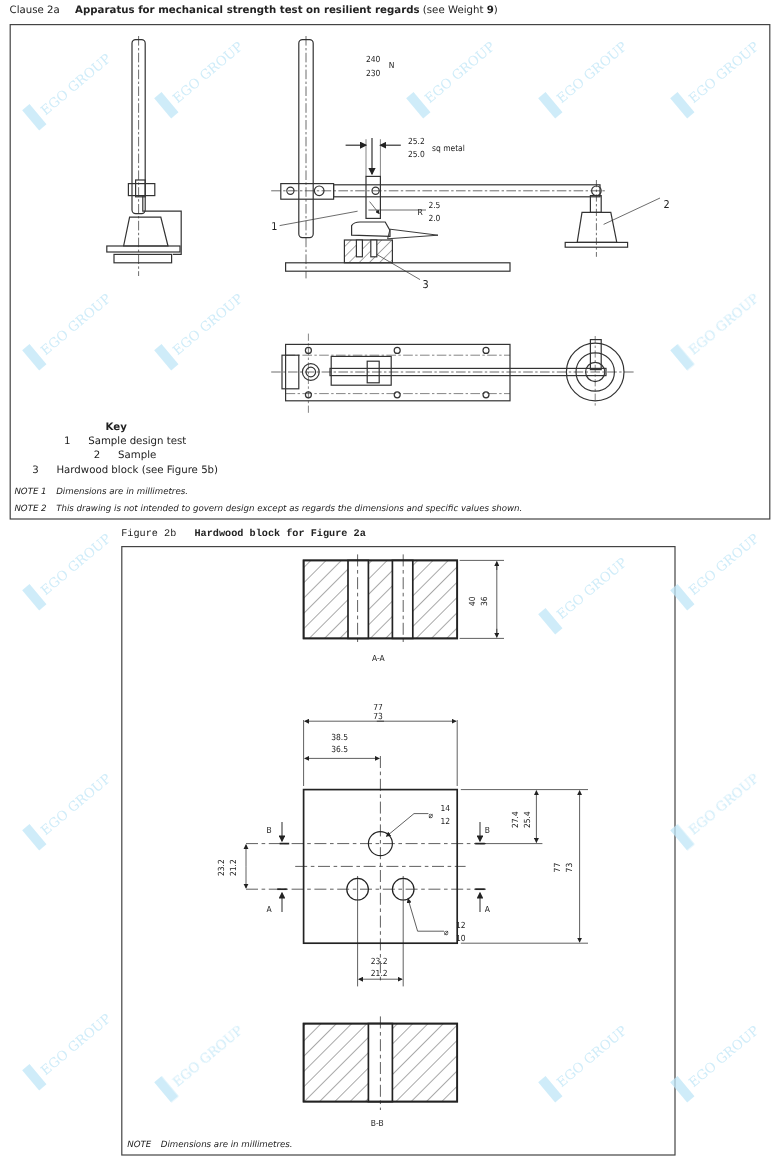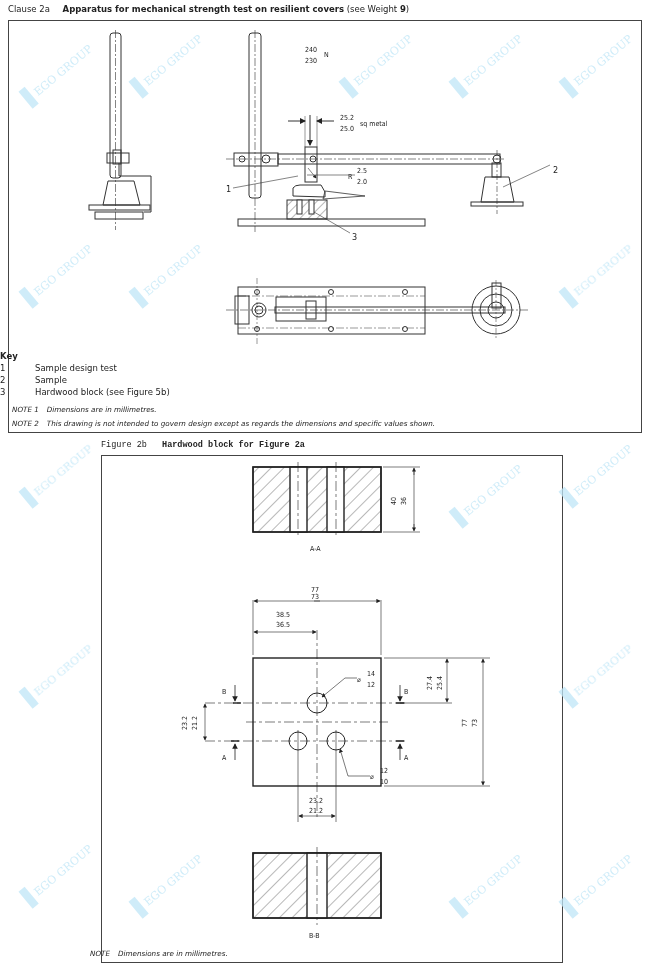--- a/index.html
+++ b/index.html
@@ -15,21 +15,21 @@
   .key .row .n{width:35px;}
   .note{position:absolute;font-size:7.2px;font-style:italic;white-space:nowrap;}
   .note .lbl{display:inline-block;margin-right:8px;}
   .dimt{font-family:"DejaVu Sans Condensed","DejaVu Sans",sans-serif;font-size:7px;fill:#222;}
 </style>
 </head>
 <body>
 
 <div class="cap" style="left:8px;top:4px;">
   <span class="num">Clause 2a</span>
-  <span class="ttl">Apparatus for mechanical strength test on resilient covers</span>
+  <span class="ttl">Apparatus for mechanical strength test on resilient regards</span>
   <span>(see Weight </span><span style="font-weight:bold">9</span><span>)</span>
 </div>
 
 <div class="frame" style="left:8px;top:20px;width:634px;height:413px;"></div>
 
 <svg width="650" height="440" style="stroke:#333;fill:none;stroke-width:1">
   <defs>
     <marker id="arr" markerWidth="6" markerHeight="6" refX="5" refY="3" orient="auto">
         <path d="M0,0 L6,3 L0,6 z" fill="#222" stroke="none"></path>
       </marker>
@@ -125,21 +125,21 @@
     <rect x="275" y="307" width="230" height="6"></rect>
     <circle cx="496" cy="310" r="24"></circle>
       <circle cx="496" cy="310" r="16"></circle>
       <circle cx="496" cy="310" r="8"></circle>
     <rect x="492" y="283" width="9" height="25"></rect>
     <line x1="496" y1="280" x2="496" y2="340" stroke-dasharray="6,2,2,2" stroke-width="0.5"></line>
     <line x1="257" y1="278" x2="257" y2="345" stroke-dasharray="6,2,2,2" stroke-width="0.5"></line>
   </g>
 </svg>
 
-<div class="key" style="left:0;top:350px;">
+<div class="key" style="left:12px;top:350px;text-align:center;">
   <div class="hdr">Key</div>
   <div class="row"><span class="n">1</span><span>Sample design test</span></div>
   <div class="row"><span class="n">2</span><span>Sample</span></div>
   <div class="row"><span class="n">3</span><span>Hardwood block (see Figure 5b)</span></div>
 </div>
 <div class="note" style="left:12px;top:405px;">
   <span class="lbl">NOTE 1</span><span>Dimensions are in millimetres.</span>
 </div>
 <div class="note" style="left:12px;top:419px;font-style:italic;">
   <span class="lbl">NOTE 2</span><span>This drawing is not intended to govern design except as regards the dimensions and specific values shown.</span>
@@ -248,21 +248,21 @@
 
   <g stroke-width="1.4">
     <rect x="253" y="853" width="128" height="65" fill="url(#hatchB)"></rect>
     <rect x="307" y="853" width="20" height="65" fill="#fff"></rect>
     <rect x="253" y="853" width="128" height="65"></rect>
     <line x1="317" y1="847" x2="317" y2="925" stroke-width="0.6" stroke-dasharray="10,3,3,3"></line>
   </g>
   <text class="dimt" x="309" y="938" stroke="none">B-B</text>
 </svg>
 
-<div class="note" style="left:90px;top:949px;">
+<div class="note" style="left:106px;top:949px;">
   <span class="lbl">NOTE</span><span>Dimensions are in millimetres.</span>
 </div>
 
 <svg width="650" height="971" style="pointer-events:none">
   <g fill="#bfe6f7" stroke="none" opacity="0.75" font-family="DejaVu Serif, serif" font-size="11">
     <g transform="translate(30,90) rotate(-40)">
         <rect x="-10" y="-6" width="8" height="22"></rect>
         <text x="2" y="10">EGO GROUP</text>
       </g>
     <g transform="translate(140,80) rotate(-40)">

